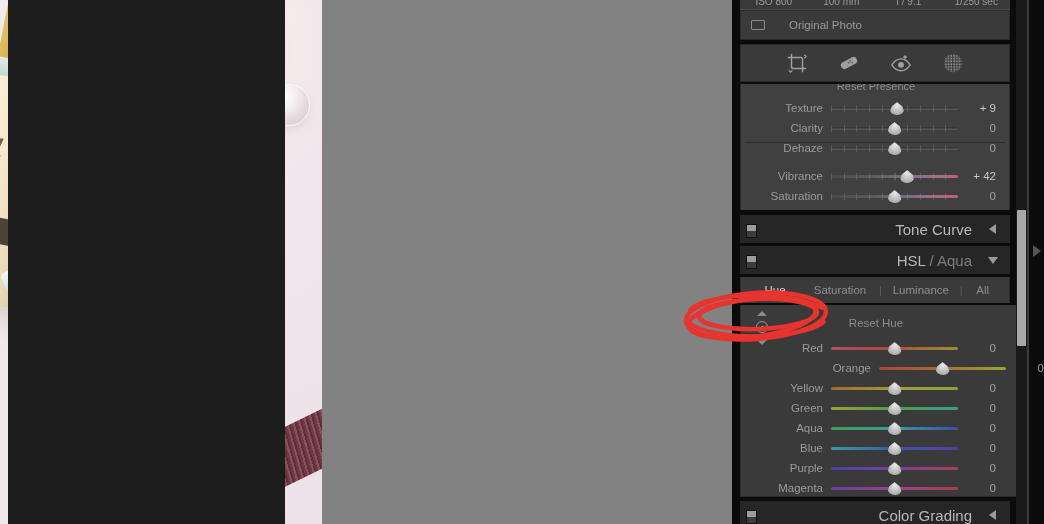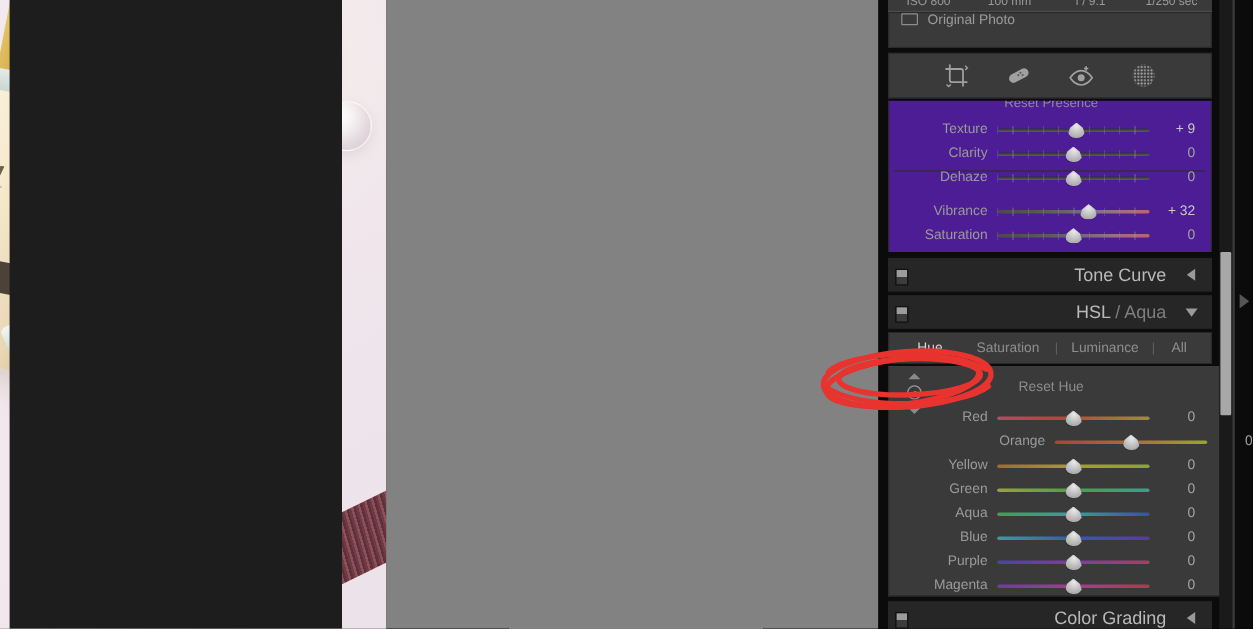--- a/index.html
+++ b/index.html
@@ -139,37 +139,37 @@
     display:flex; align-items:center;
     border-bottom:1px solid #4a4a4a;
     background:#3a3a3a;
     color:#9b9b9b; font-size:10px;
   }
   .meta-cell{flex:1; text-align:center; white-space:nowrap;}
 
   .orig-row{
     position:absolute; left:740px; top:10px; width:270px; height:30px;
     background:#3a3a3a; border:1px solid #2b2b2b;
-    display:flex; align-items:flex-start; padding-left:10px; gap:8px;
+    display:flex; align-items:center; padding-left:10px; gap:24px;
   }
   .orig-box{width:14px;height:10px;border:1px solid #8d8d8d;border-radius:1px;}
   .orig-label{color:#9a9a9a;font-size:11.5px;}
 
   
   .tool-strip{
     position:absolute; left:740px; top:44px; width:270px; height:38px;
     background:#3a3a3a; border:1px solid #2b2b2b;
     display:flex; align-items:center; justify-content:center; gap:30px;
   }
   .tool-ico{width:22px;height:22px;opacity:.78;display:block;}
 
   
   .presence{
     position:absolute; left:740px; top:84px; width:270px; height:126px;
-    background:#4c1d95; border-left:1px solid #2b2b2b; border-right:1px solid #2b2b2b;
+    background:#404040; border-left:1px solid #2b2b2b; border-right:1px solid #2b2b2b;
     overflow:hidden;
   }
   .reset-presence{
     position:absolute; left:0; top:-4px; width:270px; text-align:center;
     color:#8c8c8c; font-size:11px;
   }
   .divline{position:absolute;left:4px;right:4px;height:1px;background:#2e2e2e;}
 
   .srow{
     position:absolute; left:0; width:270px; height:20px;
@@ -403,21 +403,21 @@
       <div class="sval">0</div>
     </div>
 
     <div class="srow" style="top:82px;">
       <div class="slabel">Vibrance</div>
       <div class="strack">
         <div class="sbar vib"></div>
         <div class="ticks"></div>
         <div class="handle" style="left:60%;"></div>
       </div>
-      <div class="sval pos">+ 32</div>
+      <div class="sval pos">+ 42</div>
     </div>
 
     <div class="srow" style="top:102px;">
       <div class="slabel">Saturation</div>
       <div class="strack">
         <div class="sbar sat"></div>
         <div class="ticks"></div>
         <div class="handle" style="left:50%;"></div>
       </div>
       <div class="sval">0</div>

